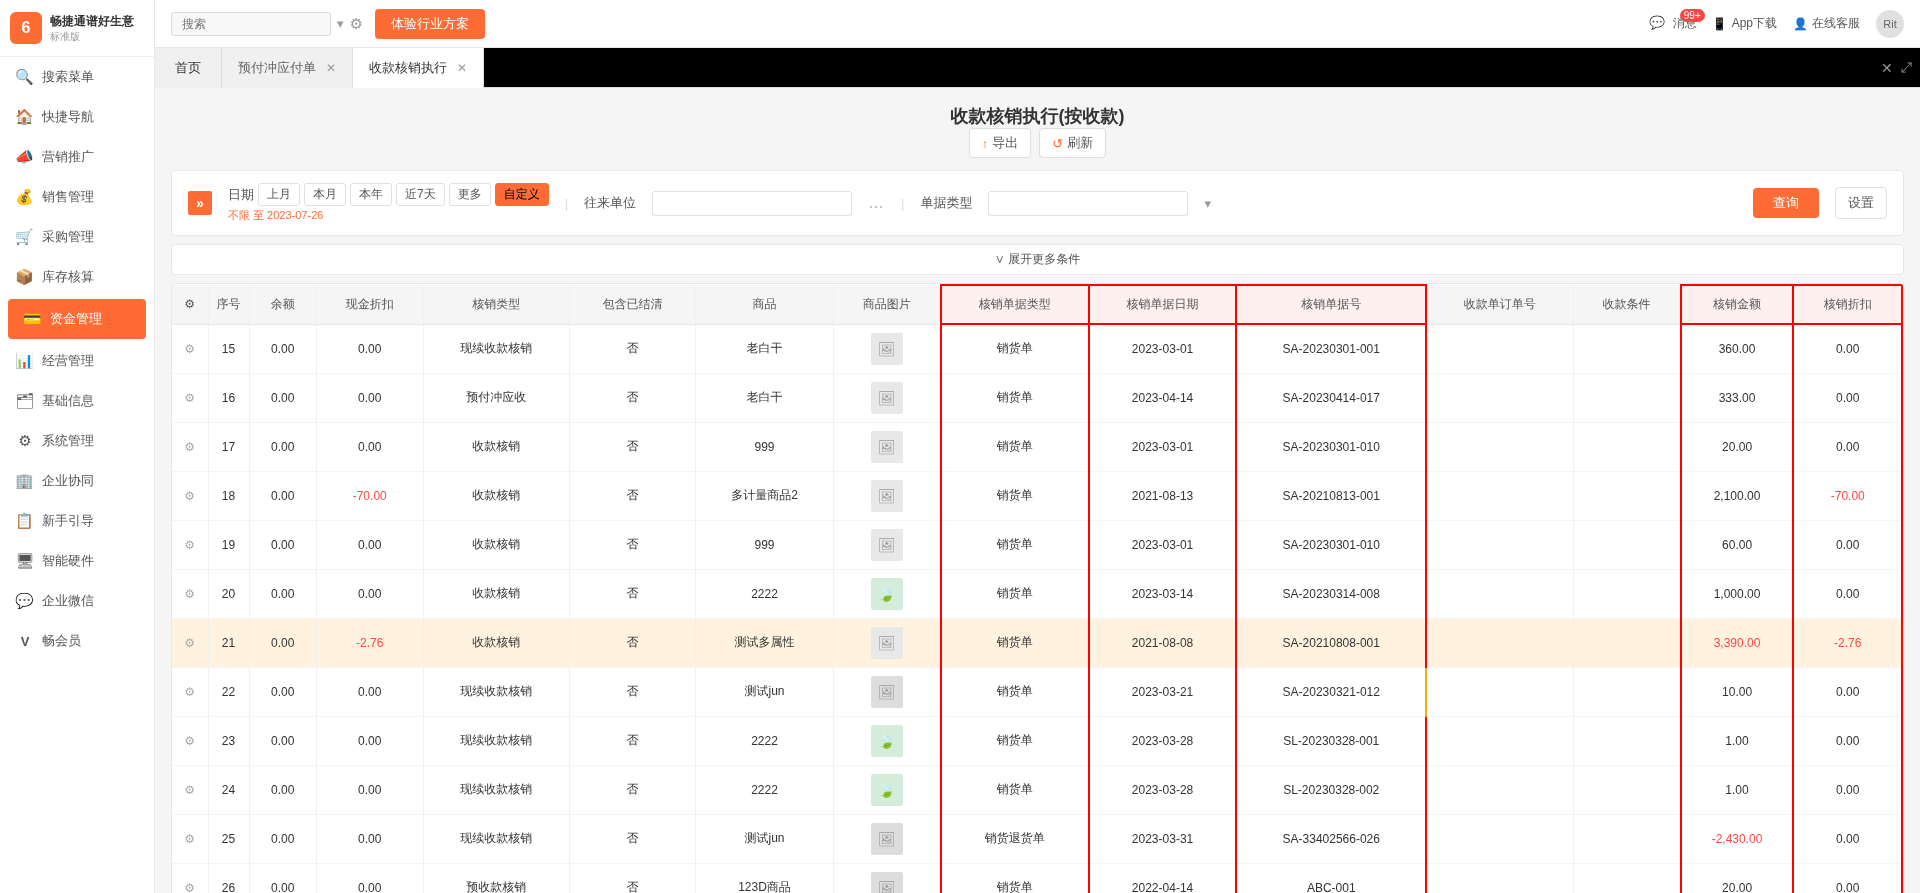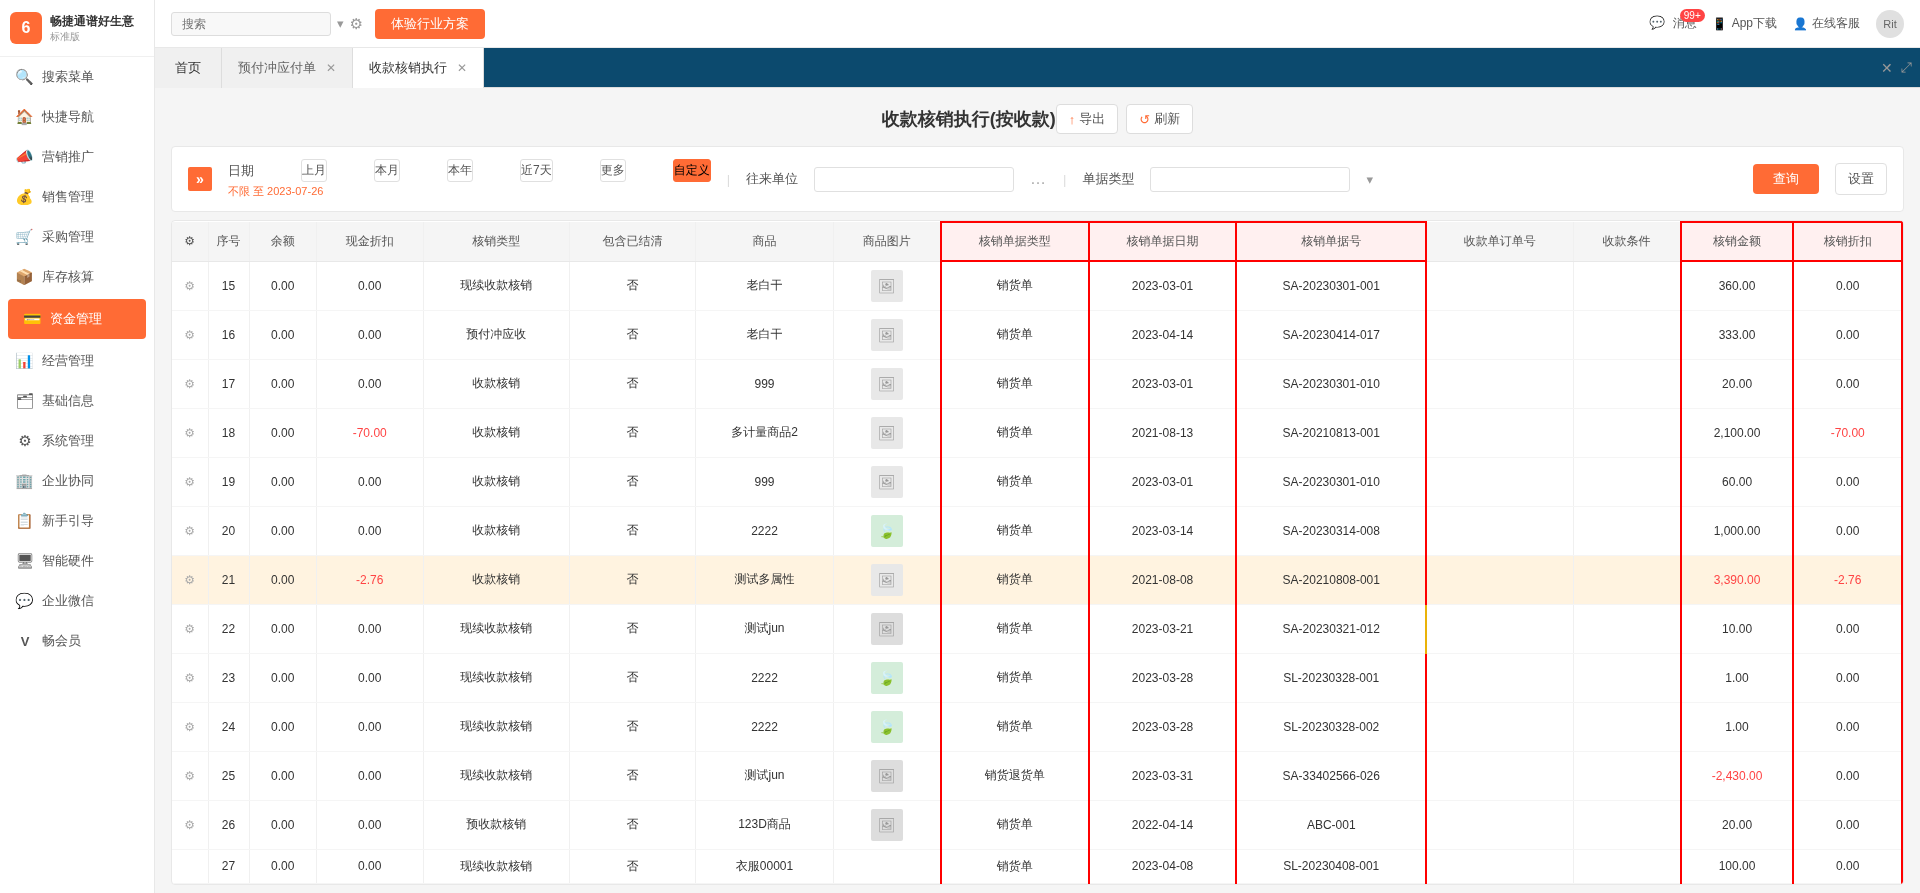--- a/index.html
+++ b/index.html
@@ -20,40 +20,40 @@
     
     .topbar { height: 48px; background: #fff; border-bottom: 1px solid #e8e8e8; display: flex; align-items: center; padding: 12px 16px; gap: 4px; flex-shrink: 0; }
     .topbar-left { display: flex; align-items: center; gap: 12px; flex: 1; }
     .topbar-search { background: #f5f5f5; border: 1px solid #e0e0e0; border-radius: 4px; padding: 4px 12px; width: 180px; font-size: 12px; color: #999; }
     .topbar-btn-orange { background: #ff6b35; color: white; border: none; border-radius: 4px; padding: 6px 16px; cursor: pointer; font-size: 13px; }
     .topbar-icons { display: flex; align-items: center; gap: 16px; color: #666; font-size: 13px; }
     .topbar-badge { position: relative; }
     .badge-count { position: absolute; top: -6px; right: -8px; background: #ff4444; color: white; border-radius: 8px; font-size: 10px; padding: 1px 4px; min-width: 16px; text-align: center; }
 
     
-    .tabbar { height: 40px; background: #0c4a6e; display: flex; align-items: center; border-bottom: 1px solid #ddd; flex-shrink: 0; }
+    .tabbar { height: 40px; background: #000000; display: flex; align-items: center; border-bottom: 1px solid #ddd; flex-shrink: 0; }
     .tab { display: flex; align-items: center; gap: 6px; padding: 0 16px; height: 40px; cursor: pointer; font-size: 13px; color: #666; border-right: 1px solid #ddd; background: #f0f0f0; }
     .tab.active { background: #fff; color: #333; }
     .tab .close-icon { font-size: 12px; color: #999; margin-left: 4px; }
     .tab-home { padding: 0 20px; color: #333; font-size: 13px; }
     .tab-right { margin-left: auto; display: flex; align-items: center; padding-right: 8px; gap: 8px; color: #999; font-size: 16px; }
 
     
     .page-content { flex: 1; overflow-y: auto; background: #f5f5f5; padding: 16px; }
-    .page-header { display: flex; align-items: center; justify-content: center; margin-bottom: 12px; }
+    .page-header { display: flex; align-items: center; justify-content: flex-start; margin-bottom: 12px; flex-direction: column; }
     .page-title { font-size: 18px; font-weight: 600; color: #333; }
     .page-actions { display: flex; gap: 8px; }
     .btn-action { display: flex; align-items: center; gap: 4px; padding: 5px 12px; border: 1px solid #ddd; border-radius: 4px; background: white; cursor: pointer; font-size: 13px; color: #555; }
     .btn-action .icon { color: #ff6b35; }
 
     
     .filter-bar { background: white; border-radius: 4px; padding: 12px 16px; margin-bottom: 8px; display: flex; align-items: center; gap: 16px; border: 1px solid #e8e8e8; }
     .filter-toggle { width: 24px; height: 24px; background: #ff6b35; color: white; border-radius: 2px; display: flex; align-items: center; justify-content: center; cursor: pointer; font-size: 14px; font-weight: bold; }
     .filter-label { color: #555; font-size: 13px; }
-    .date-btn { padding: 2px 0; border: 1px solid #e0e0e0; border-radius: 3px; font-size: 12px; cursor: pointer; color: #555; background: white; margin-left: 43px; }
+    .date-btn { padding: 2px 8px; border: 1px solid #e0e0e0; border-radius: 3px; font-size: 12px; cursor: pointer; color: #555; background: white; }
     .date-btn.active-custom { background: #ff6b35; color: #000000; border-color: #ff6b35; }
     .filter-sep { color: #ddd; }
     .filter-input { border: 1px solid #e0e0e0; border-radius: 3px; padding: 4px 8px; font-size: 13px; color: #999; width: 180px; }
     .filter-select { border: 1px solid #e0e0e0; border-radius: 3px; padding: 4px 8px; font-size: 13px; color: #555; width: 180px; appearance: none; background: white; }
     .btn-query { background: #ff6b35; color: white; border: none; border-radius: 4px; padding: 6px 20px; cursor: pointer; font-size: 13px; margin-left: auto; }
     .btn-setting { background: white; color: #555; border: 1px solid #e0e0e0; border-radius: 4px; padding: 6px 12px; cursor: pointer; font-size: 13px; }
 
     
     .expand-more { text-align: center; padding: 6px; background: white; border: 1px solid #e8e8e8; border-radius: 4px; margin-bottom: 8px; cursor: pointer; color: #555; font-size: 12px; }
 
@@ -241,20 +241,24 @@
       <span class="filter-label">单据类型</span>
       <select class="filter-select" style="width:200px;">
         <option></option>
       </select>
       <span style="color:#999;cursor:pointer;">▾</span>
 
       <button class="btn-query">查询</button>
       <button class="btn-setting">设置</button>
     </div>
 
+    <div class="expand-more">
+      <span>∨</span>
+      <span>展开更多条件</span>
+    </div>
 
     <div class="table-wrapper">
       <div class="table-scroll-area">
         <table class="data-table">
           <thead>
             <tr>
               <th style="width:36px;">
                 <span>⚙</span>
               </th>
               <th style="width:40px;">序号</th>

